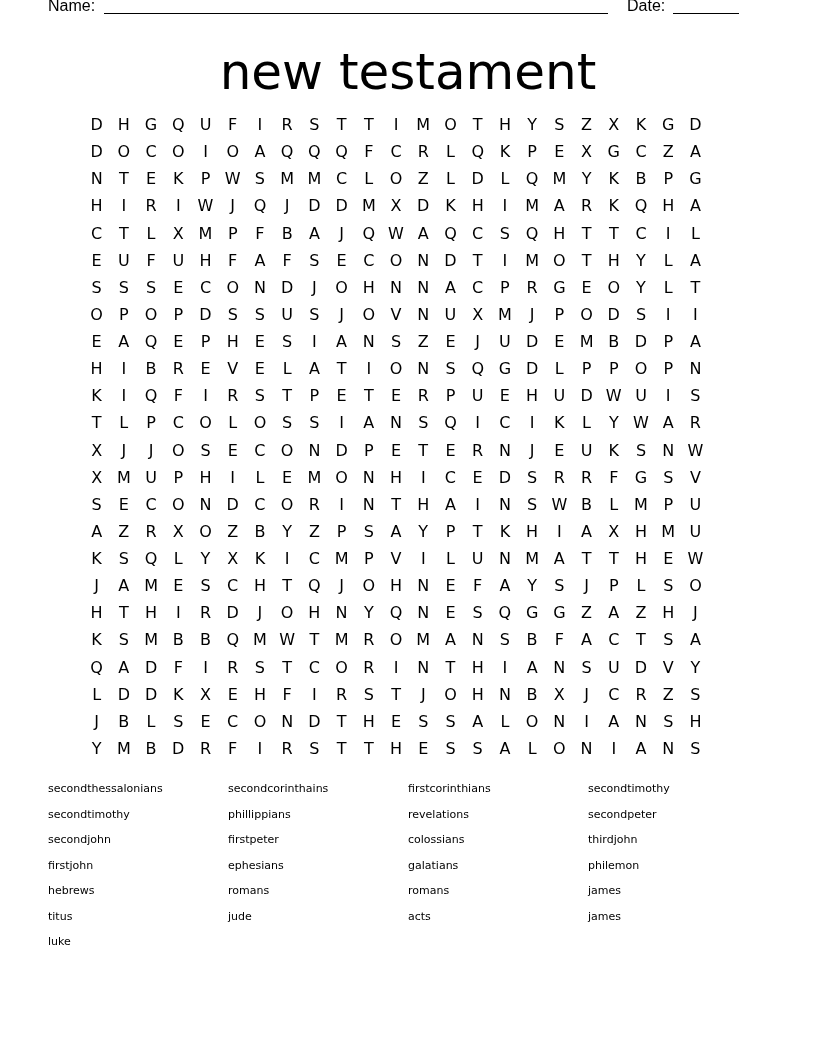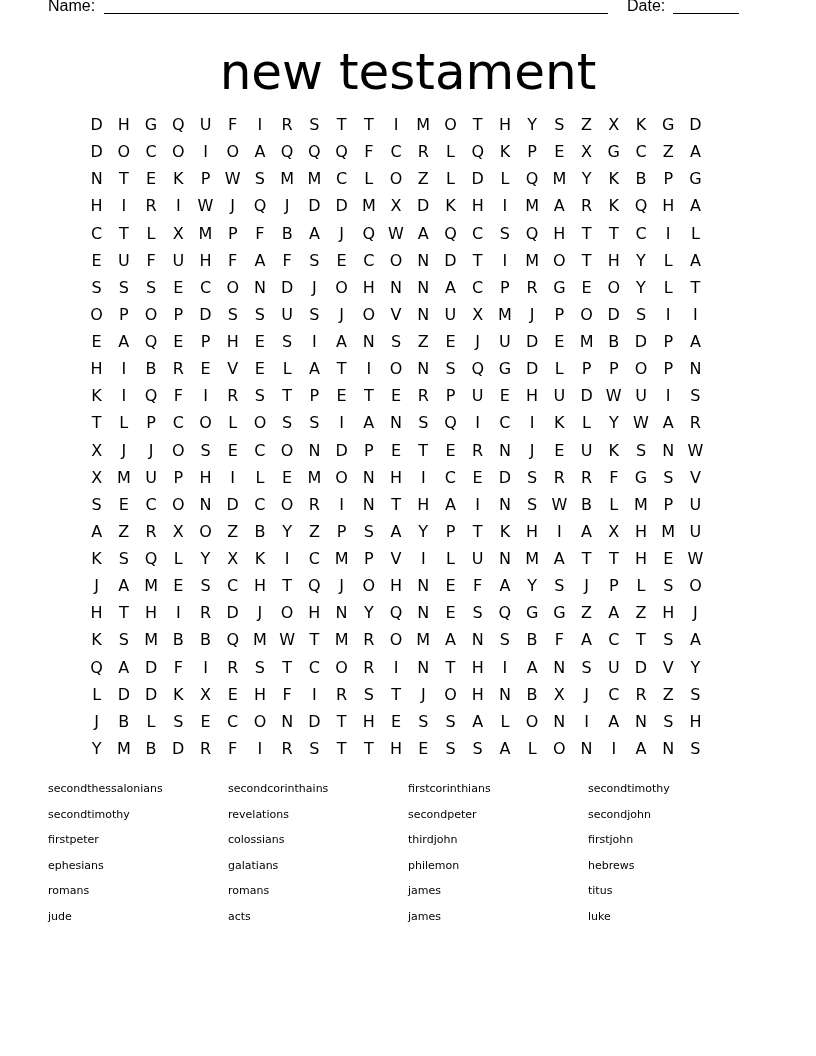--- a/index.html
+++ b/index.html
@@ -614,20 +614,21 @@
     <div class="cell">N</div>
     <div class="cell">S</div>
   </div>
 
 <div class="wordlist" id="wordlist">
     <div class="word">secondthessalonians</div>
     <div class="word">secondcorinthains</div>
     <div class="word">firstcorinthians</div>
     <div class="word">secondtimothy</div>
     <div class="word">secondtimothy</div>
+    <div class="word">phillippians</div>
     <div class="word">revelations</div>
     <div class="word">secondpeter</div>
     <div class="word">secondjohn</div>
     <div class="word">firstpeter</div>
     <div class="word">colossians</div>
     <div class="word">thirdjohn</div>
     <div class="word">firstjohn</div>
     <div class="word">ephesians</div>
     <div class="word">galatians</div>
     <div class="word">philemon</div>

